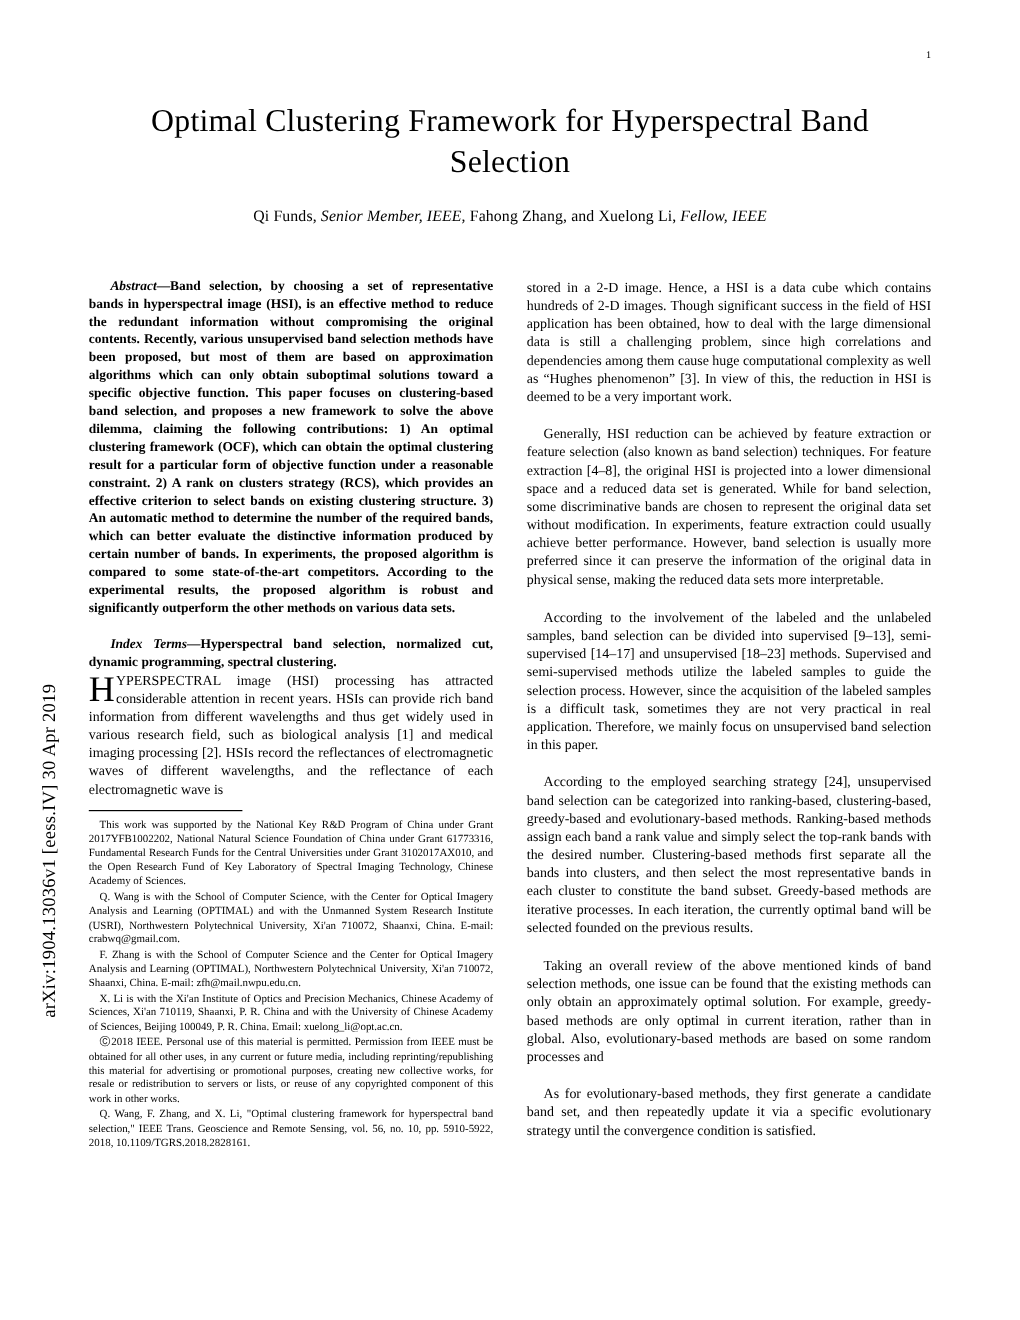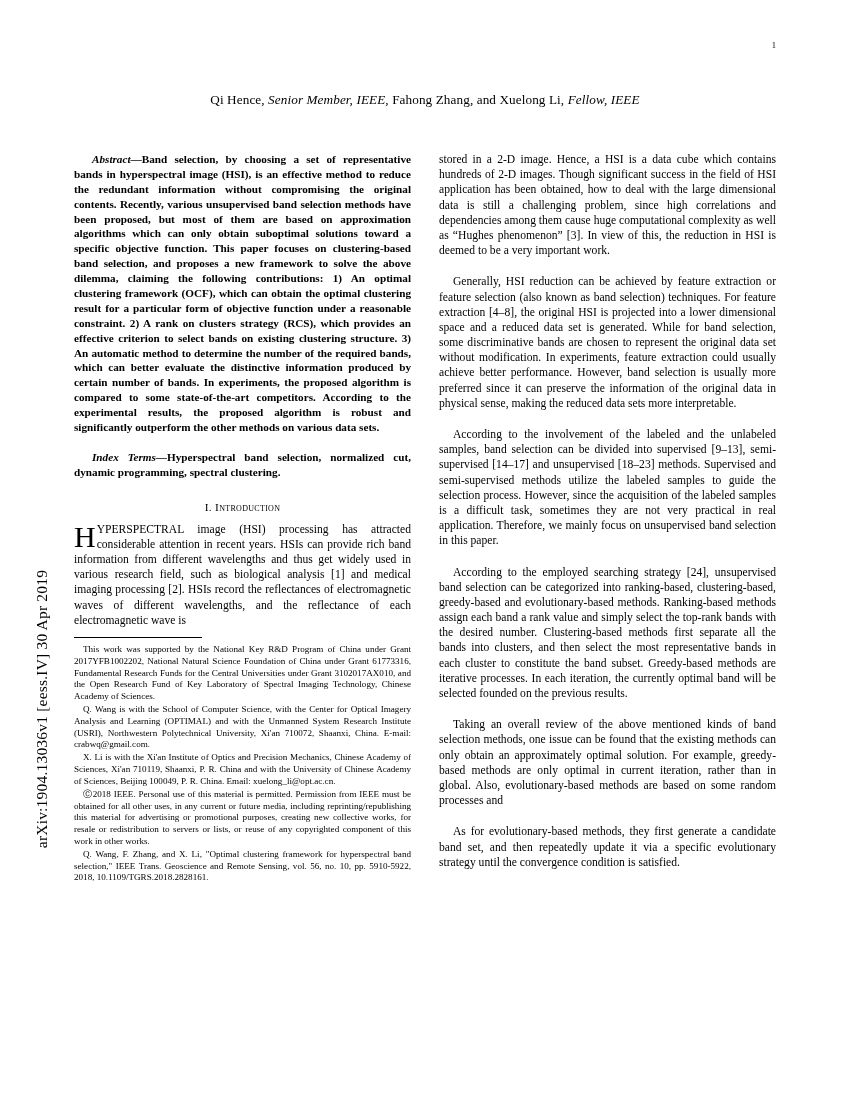--- a/index.html
+++ b/index.html
@@ -141,45 +141,46 @@
 <body>
 
 <div class="page">
 
   <div class="arxiv-stamp">arXiv:1904.13036v1  [eess.IV]  30 Apr 2019</div>
 
   <div class="pagenum">1</div>
 
   <div class="content">
 
+    <h1 class="title">Optimal Clustering Framework for Hyperspectral Band Selection</h1>
 
     <div class="authors">
-      <span>Qi Hence,</span>
+      <span>Qi Funds,</span>
       <i>Senior Member, IEEE,</i>
       <span>Fahong Zhang, and Xuelong Li,</span>
       <i>Fellow, IEEE</i>
     </div>
 
     <div class="columns">
 
       <div class="col left-col">
 
         <div class="abstract"><span class="lead">Abstract</span><span>—Band selection, by choosing a set of representative bands in hyperspectral image (HSI), is an effective method to reduce the redundant information without compromising the original contents. Recently, various unsupervised band selection methods have been proposed, but most of them are based on approximation algorithms which can only obtain suboptimal solutions toward a specific objective function. This paper focuses on clustering-based band selection, and proposes a new framework to solve the above dilemma, claiming the following contributions: 1) An optimal clustering framework (OCF), which can obtain the optimal clustering result for a particular form of objective function under a reasonable constraint. 2) A rank on clusters strategy (RCS), which provides an effective criterion to select bands on existing clustering structure. 3) An automatic method to determine the number of the required bands, which can better evaluate the distinctive information produced by certain number of bands. In experiments, the proposed algorithm is compared to some state-of-the-art competitors. According to the experimental results, the proposed algorithm is robust and significantly outperform the other methods on various data sets.</span></div>
 
         <div class="indexterms"><span class="lead">Index Terms</span><span>—Hyperspectral band selection, normalized cut, dynamic programming, spectral clustering.</span></div>
 
-        <div class="sec-head">I. Introduction</div>
 
         <p class="body first"><span class="dropcap">H</span><span>YPERSPECTRAL image (HSI) processing has attracted considerable attention in recent years. HSIs can provide rich band information from different wavelengths and thus get widely used in various research field, such as biological analysis [1] and medical imaging processing [2]. HSIs record the reflectances of electromagnetic waves of different wavelengths, and the reflectance of each electromagnetic wave is</span></p>
 
         <div class="footnote-rule"></div>
 
         <div class="footnotes">
           <p>This work was supported by the National Key R&amp;D Program of China under Grant 2017YFB1002202, National Natural Science Foundation of China under Grant 61773316, Fundamental Research Funds for the Central Universities under Grant 3102017AX010, and the Open Research Fund of Key Laboratory of Spectral Imaging Technology, Chinese Academy of Sciences.</p>
           <p>Q. Wang is with the School of Computer Science, with the Center for Optical Imagery Analysis and Learning (OPTIMAL) and with the Unmanned System Research Institute (USRI), Northwestern Polytechnical University, Xi'an 710072, Shaanxi, China. E-mail: crabwq@gmail.com.</p>
+          <p>F. Zhang is with the School of Computer Science and the Center for Optical Imagery Analysis and Learning (OPTIMAL), Northwestern Polytechnical University, Xi'an 710072, Shaanxi, China. E-mail: zfh@mail.nwpu.edu.cn.</p>
           <p>X. Li is with the Xi'an Institute of Optics and Precision Mechanics, Chinese Academy of Sciences, Xi'an 710119, Shaanxi, P. R. China and with the University of Chinese Academy of Sciences, Beijing 100049, P. R. China. Email: xuelong_li@opt.ac.cn.</p>
           <p>Ⓒ2018 IEEE. Personal use of this material is permitted. Permission from IEEE must be obtained for all other uses, in any current or future media, including reprinting/republishing this material for advertising or promotional purposes, creating new collective works, for resale or redistribution to servers or lists, or reuse of any copyrighted component of this work in other works.</p>
           <p>Q. Wang, F. Zhang, and X. Li, "Optimal clustering framework for hyperspectral band selection," IEEE Trans. Geoscience and Remote Sensing, vol. 56, no. 10, pp. 5910-5922, 2018, 10.1109/TGRS.2018.2828161.</p>
         </div>
 
       </div>
 
       <div class="col right-col">
         <p class="body first">stored in a 2-D image. Hence, a HSI is a data cube which contains hundreds of 2-D images. Though significant success in the field of HSI application has been obtained, how to deal with the large dimensional data is still a challenging problem, since high correlations and dependencies among them cause huge computational complexity as well as “Hughes phenomenon” [3]. In view of this, the reduction in HSI is deemed to be a very important work.</p>
         <p class="body">Generally, HSI reduction can be achieved by feature extraction or feature selection (also known as band selection) techniques. For feature extraction [4–8], the original HSI is projected into a lower dimensional space and a reduced data set is generated. While for band selection, some discriminative bands are chosen to represent the original data set without modification. In experiments, feature extraction could usually achieve better performance. However, band selection is usually more preferred since it can preserve the information of the original data in physical sense, making the reduced data sets more interpretable.</p>

